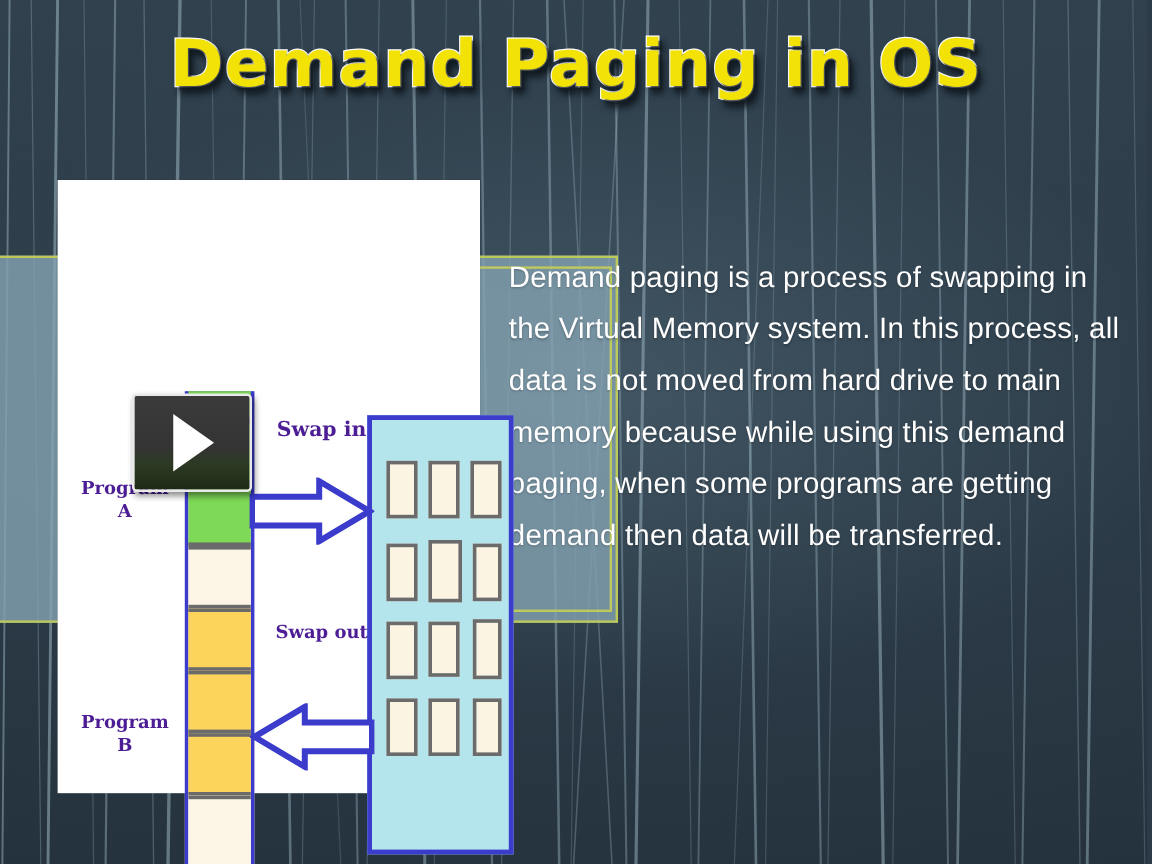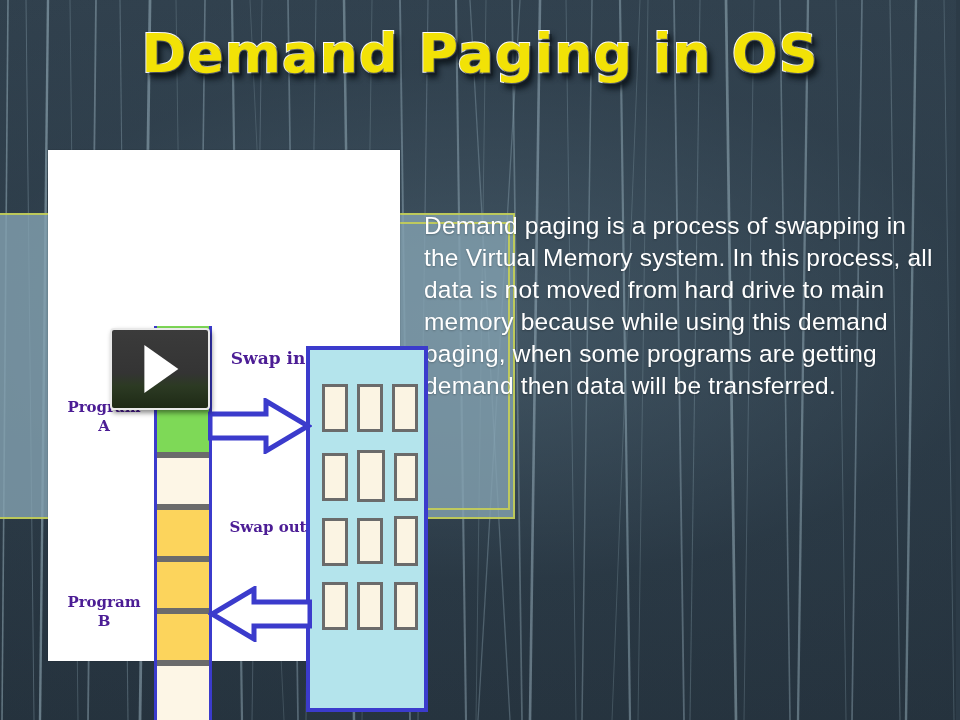--- a/index.html
+++ b/index.html
@@ -56,21 +56,21 @@
     color:transparent;
     text-shadow:4px 6px 5px rgba(12,20,27,.6);
     white-space:nowrap;pointer-events:none;
   }
 
   
   #body-text{
     position:absolute;left:424px;top:210px;width:512px;
     color:#ffffff;
     font-family:"Liberation Sans",sans-serif;
-    font-size:24.5px;line-height:32px;font-weight:400;
+    font-size:24.5px;line-height:43px;font-weight:400;
     letter-spacing:.2px;
     text-shadow:0 1px 2px rgba(0,0,0,.25);
   }
 
   
   #picture{
     position:absolute;left:48px;top:150px;width:352px;height:511px;
     background:#ffffff;
     box-shadow:0 0 1px rgba(0,0,0,.35);
   }

